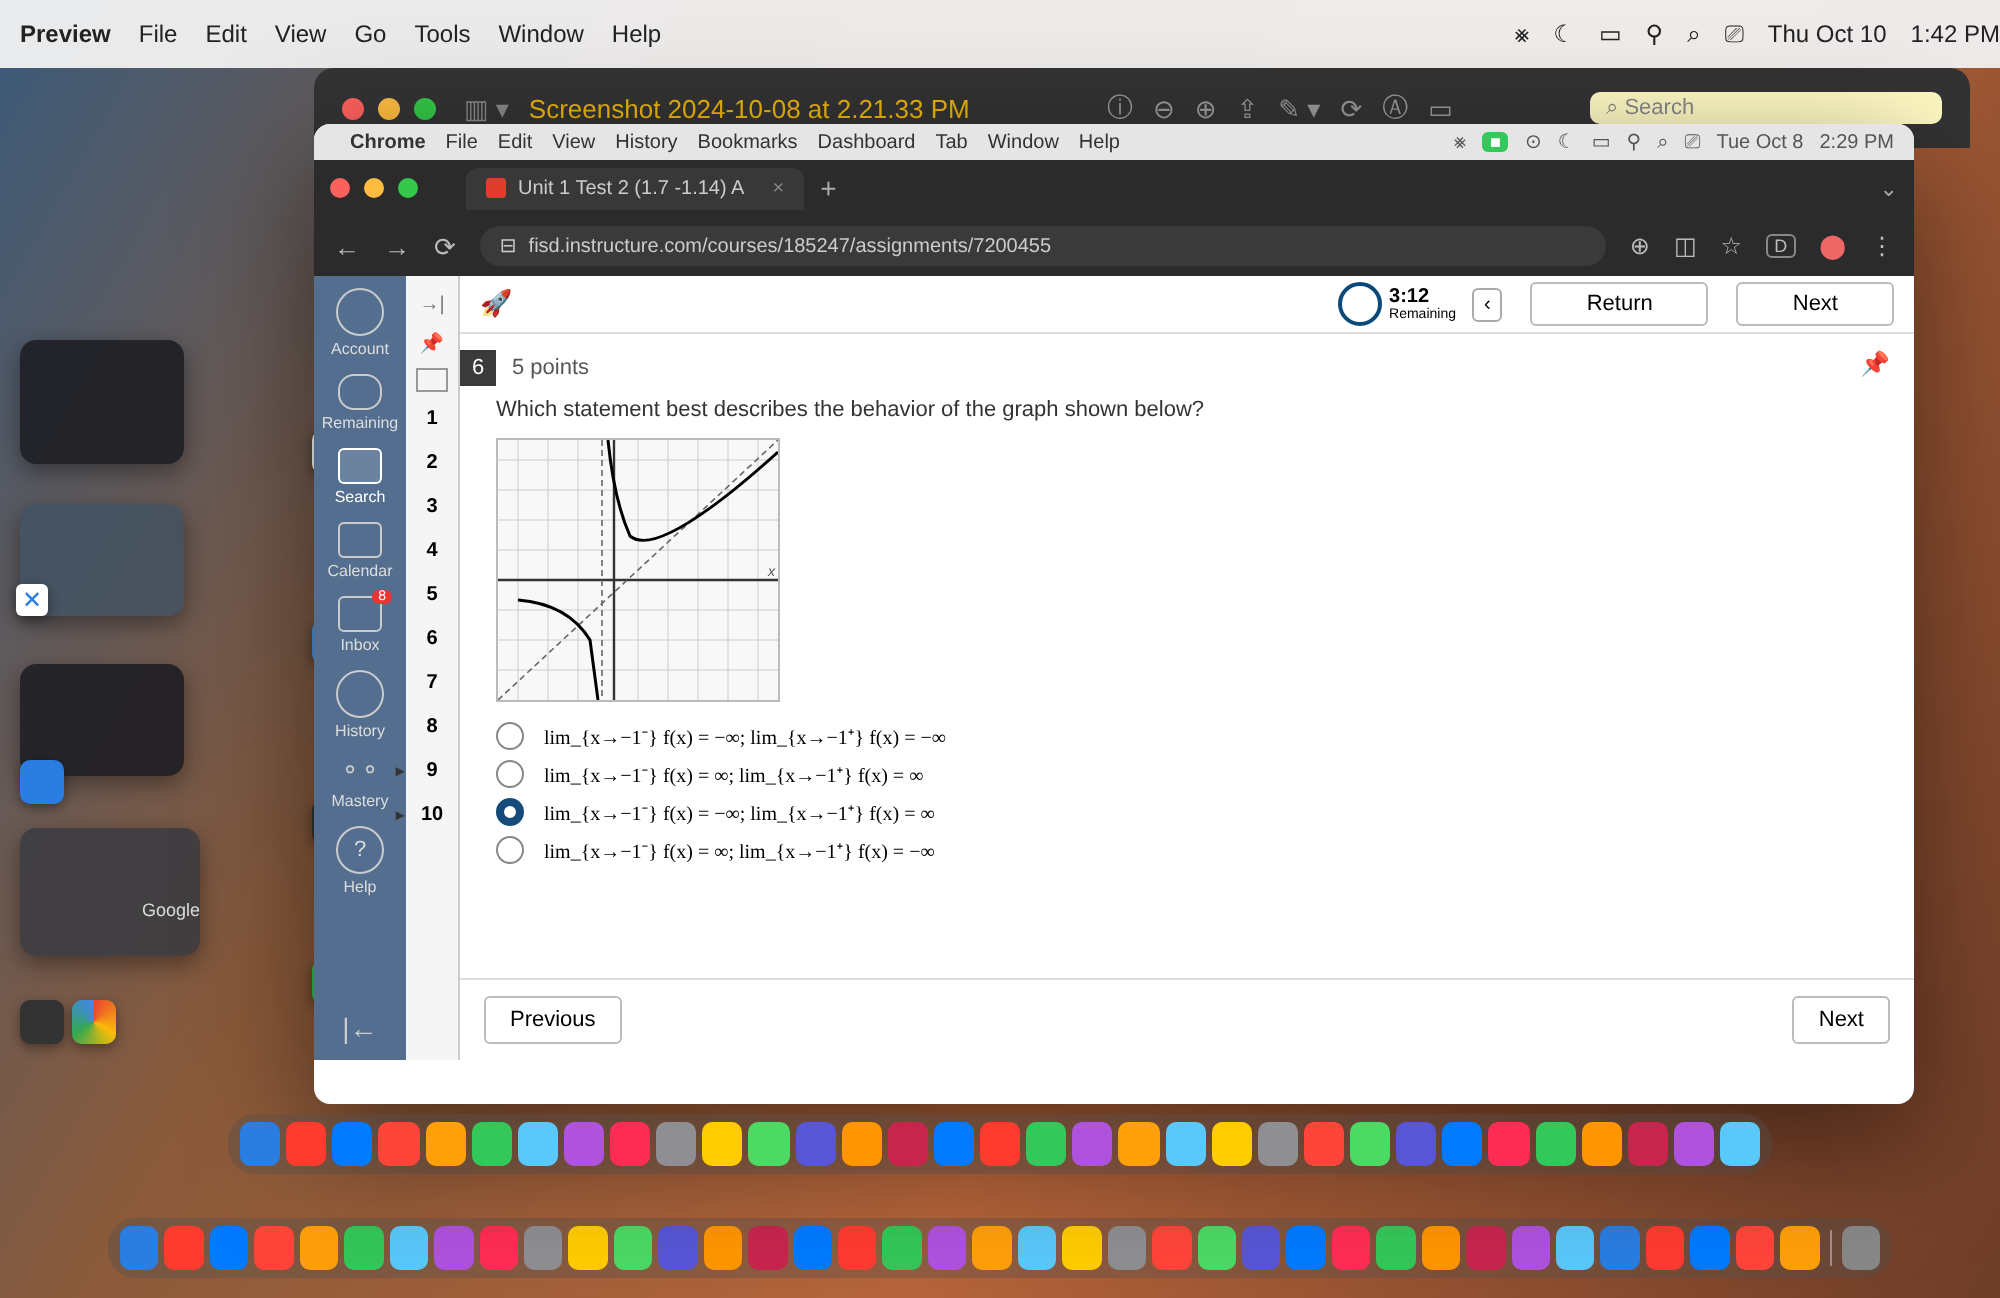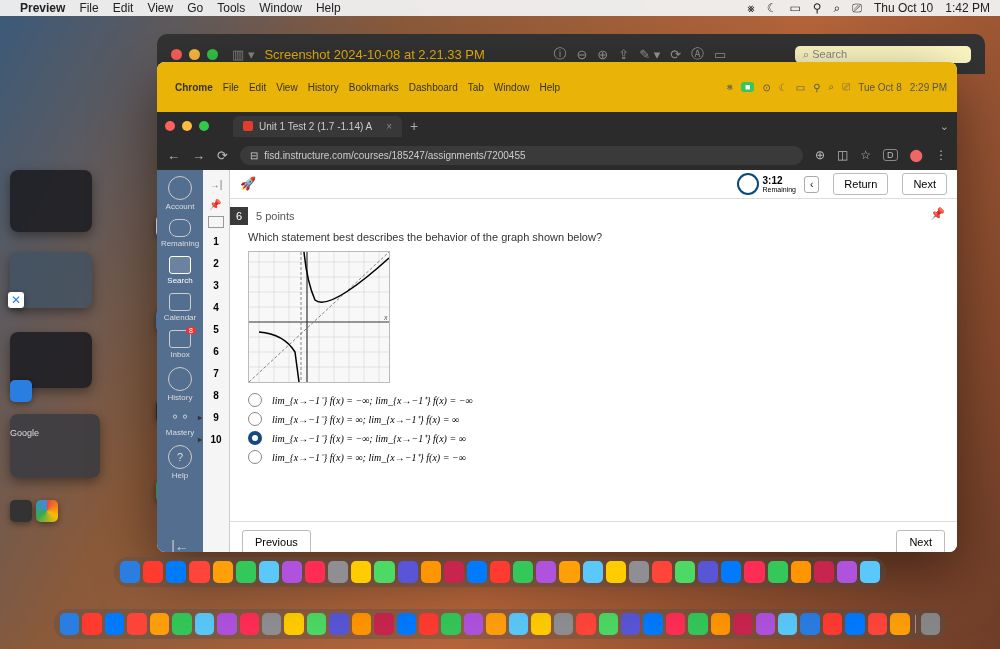--- a/index.html
+++ b/index.html
@@ -1,33 +1,33 @@
 <!DOCTYPE html>
 <html><head>
 <meta charset="utf-8">
 <style>
 html,body{margin:0;padding:0;width:1000px;height:649px;overflow:hidden;font-family:-apple-system,"Helvetica Neue",Arial,sans-serif;font-size:13px;background:linear-gradient(120deg,#3a5a7a 0%,#8a5a3a 30%,#b5643a 60%,#6e3d28 100%);position:relative}
 
-.mb{position:absolute;top:0;left:0;right:0;height:16px;background:rgba(240,240,240,.96);display:flex;align-items:center;padding:0 10px;font-size:12px;color:#222;z-index:10}
+.mb{position:absolute;top:0;left:0;right:0;height:34px;background:rgba(240,240,240,.96);display:flex;align-items:center;padding:0 0;font-size:12px;color:#222;z-index:10}
 .mb .apple{font-size:14px;margin-right:10px}
 .mb .mi{margin-right:14px}
 .mb .r{margin-left:auto;display:flex;align-items:center;gap:12px}
 .mb .ri{font-size:12px}
 
 .pv{position:absolute;top:34px;left:157px;width:800px;height:40px;background:#333;border-radius:10px 10px 0 0;display:flex;align-items:center;padding:0 14px;color:#aaa;z-index:15}
 .tl{display:flex;gap:7px;margin-right:14px}
 .tl div{width:11px;height:11px;border-radius:50%}
 .tl .r{background:#fc605c}.tl .y{background:#fdbc40}.tl .g{background:#34c749}
 .pv .title{color:#eab308;font-size:13px}
 .pv .search{margin-left:auto;background:#fef9c3;border-radius:5px;padding:2px 8px;font-size:11px;color:#888;width:160px}
 .pv .ico{color:#999;margin-left:10px;font-size:13px}
 
 .cw{position:absolute;top:62px;left:157px;width:800px;height:490px;background:#fff;border-radius:8px;overflow:hidden;box-shadow:0 20px 60px rgba(0,0,0,.5);z-index:20}
 
-.cmb{height:18px;background:#eab308;display:flex;align-items:center;padding:16px 10px;font-size:10px;color:#333}
+.cmb{height:18px;background:#e5e5e5;display:flex;align-items:center;padding:0 10px;font-size:10px;color:#333}
 .cmb .apple{font-size:11px;margin-right:8px}
 .cmb .mi{margin-right:10px}
 .cmb .r{margin-left:auto;display:flex;align-items:center;gap:8px;font-size:10px;color:#555}
 .cmb .cam{background:#34c759;color:#fff;border-radius:3px;padding:0 4px;font-size:9px}
 
 .tabbar{height:28px;background:#2b2b2b;display:flex;align-items:center;padding:0 8px}
 .tabbar .tl div{width:10px;height:10px}
 .tab{background:#383838;color:#ccc;font-size:10px;padding:5px 10px;border-radius:6px 6px 0 0;margin-left:10px;display:flex;align-items:center;gap:6px}
 .tab .x{margin-left:8px;color:#888}
 .newtab{color:#aaa;margin-left:8px;font-size:14px}
@@ -48,32 +48,32 @@
 .side .act .sq{border-color:#fff;background:rgba(255,255,255,.15)}
 .rail{width:26px;background:#f5f5f5;border-right:1px solid #ccc;display:flex;flex-direction:column;align-items:center;padding-top:6px;gap:4px}
 .rail .ri{width:18px;height:16px;color:#777;font-size:10px;display:flex;align-items:center;justify-content:center}
 .qn{width:20px;height:18px;font-size:10px;font-weight:bold;display:flex;align-items:center;justify-content:center;position:relative}
 .qn.cur::before{content:"▸";position:absolute;left:-8px;font-size:8px;color:#333}
 .main{flex:1;display:flex;flex-direction:column;background:#fff}
 .hdr{height:28px;border-bottom:1px solid #ddd;display:flex;align-items:center;padding:0 10px;gap:8px}
 .hdr .rocket{width:16px;height:16px;color:#666}
 .hdr .timer{margin-left:auto;display:flex;align-items:center;gap:4px;font-size:10px}
 .hdr .cir{width:18px;height:18px;border:2px solid #0a4a7a;border-radius:50%}
-.hdr .btn{border:1px solid #bbb;border-radius:3px;padding:4px 10px;font-size:11px;margin-left:6px;background:#fff}
+.hdr .btn{border:1px solid #bbb;border-radius:3px;padding:4px 27px;font-size:11px;margin-left:6px;background:#fff}
 .qarea{flex:1;padding:8px 12px;overflow:auto;position:relative}
 .qh{display:flex;align-items:center;font-size:11px;color:#555;margin-bottom:6px}
 .qh .num{background:#3a3a3a;color:#fff;width:18px;height:18px;display:flex;align-items:center;justify-content:center;margin-right:8px;margin-left:-12px}
 .stem{font-size:11px;color:#333;margin-bottom:8px;margin-left:6px}
 .graph{width:140px;height:130px;border:1px solid #bbb;margin-left:6px;background:#f8f8f8;position:relative}
 .graph svg{width:100%;height:100%}
 .opts{margin-top:10px;margin-left:6px}
 .opt{display:flex;align-items:center;margin-bottom:5px;font-size:10px;font-family:"Times New Roman",serif}
 .opt .rb{width:12px;height:12px;border:1.5px solid #888;border-radius:50%;margin-right:10px;flex-shrink:0}
 .opt .rb.sel{border-color:#154a7a;border-width:4px;width:6px;height:6px}
-.opt .m{font-style:italic}
+.opt .m{}
 .ftr{border-top:1px solid #ddd;padding:8px 12px;display:flex}
 .ftr .btn{border:1px solid #bbb;border-radius:3px;padding:5px 12px;font-size:11px;background:#fff}
 .ftr .nx{margin-left:auto}
 .pin{position:absolute;top:8px;right:12px;color:#aaa;font-size:12px}
 
 .wd{position:absolute;background:rgba(30,30,35,.9);border-radius:8px;box-shadow:0 4px 12px rgba(0,0,0,.4)}
 
 .dock{position:absolute;left:50%;transform:translateX(-50%);background:rgba(80,80,80,.35);border-radius:14px;padding:4px 6px;display:flex;gap:3px;backdrop-filter:blur(10px)}
 .dock .di{width:22px;height:22px;border-radius:5px}
 .dk1{bottom:62px}
@@ -104,21 +104,21 @@
     <span class="ri">Thu Oct 10</span>
     <span class="ri">1:42 PM</span>
   </div>
 </div>
 
 <div class="wd" style="top:170px;left:10px;width:82px;height:62px"></div>
 <div class="wd" style="top:252px;left:10px;width:82px;height:56px;background:rgba(60,80,100,.7)"></div>
 <div class="fa" style="top:292px;left:8px;width:16px;height:16px;background:#fff;color:#2a7de1;font-size:12px;text-align:center;line-height:16px;border-radius:3px">✕</div>
 <div class="wd" style="top:332px;left:10px;width:82px;height:56px"></div>
 <div class="wd" style="top:414px;left:10px;width:90px;height:64px;background:rgba(60,60,65,.9)">
-    <div style="color:#ddd;font-size:9px;text-align:left;margin-top:14px">Google</div>
+    <div style="color:#ddd;font-size:9px;text-align:right;margin-top:36px">Google</div>
   </div>
 
 <div class="fa" style="top:380px;left:10px;background:#2a7de1"></div>
 <div class="fa" style="top:500px;left:10px;background:#333"></div>
 <div class="fa" style="top:500px;left:36px;background:conic-gradient(#ea4335,#fbbc05,#34a853,#4285f4)"></div>
 
 <div class="pv">
   <div class="tl">
       <div class="r"></div>
       <div class="y"></div>

